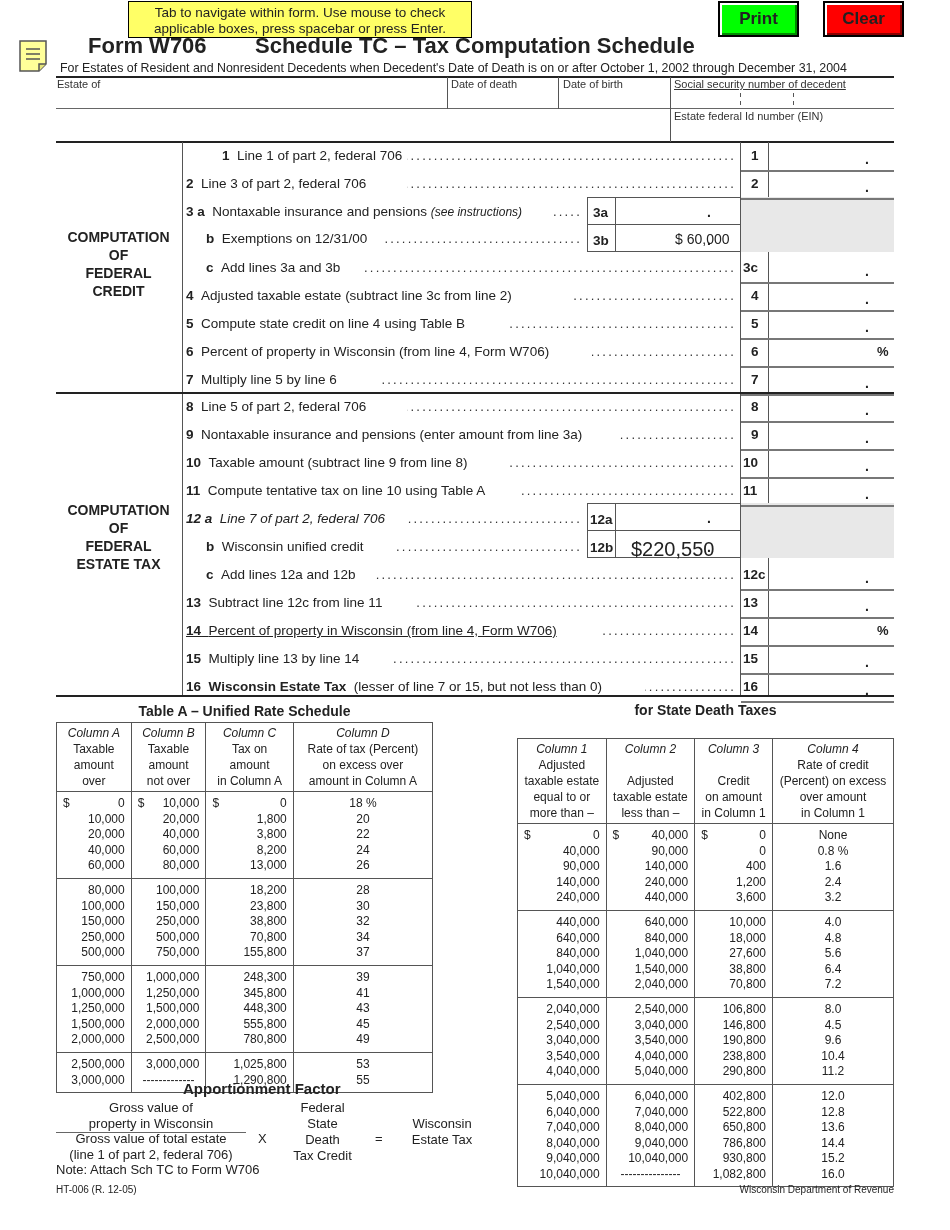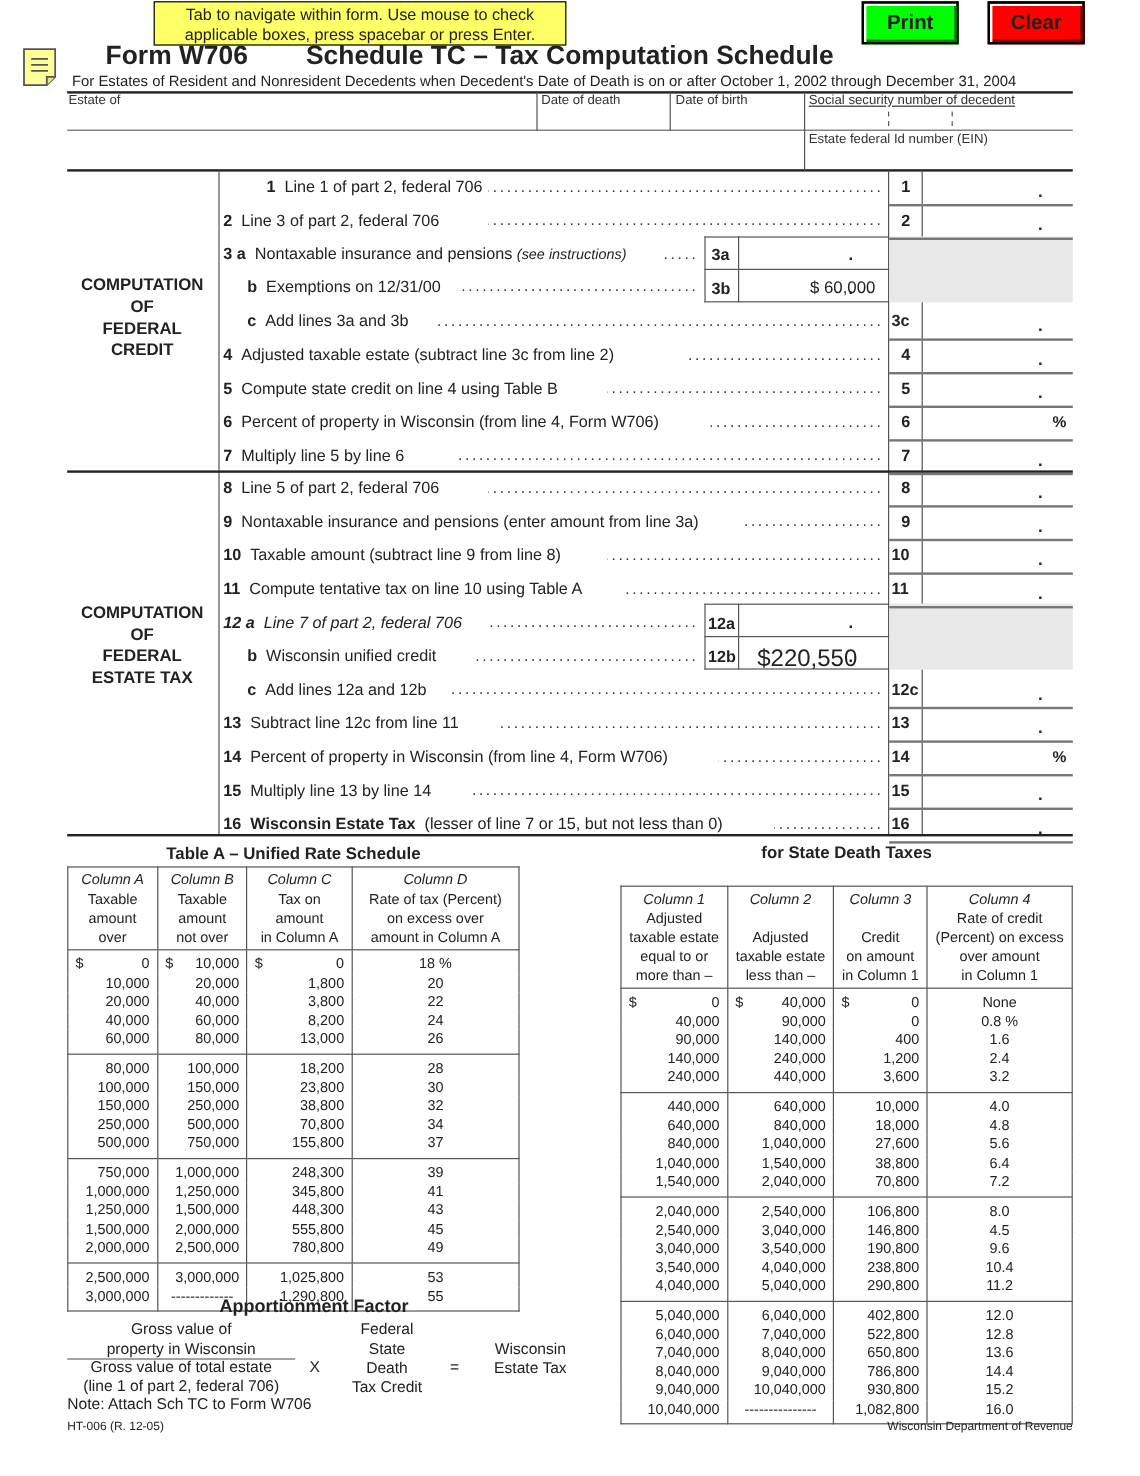--- a/index.html
+++ b/index.html
@@ -177,21 +177,21 @@
     <div class="box-no" style="top: 567px; left: 743px;">12c</div>
     <div class="abs" style="left: 770px; top: 564px; width: 122px; height: 24px;"></div>
     <div class="hr" style="left: 741px; top: 589px; width: 153px; height: 2px; background: rgb(119, 119, 119);"></div>
     <div class="amt-dot" style="left: 865px; top: 570px;">.</div>
     <div class="line-row" style="top: 595px; left: 186px;"><b>13</b>&nbsp;&nbsp;<span>Subtract line 12c from line 11</span></div>
     <div class="dots" style="top: 595px; right: 214px; direction: rtl; width: 322px;">........................................................................................................................</div>
     <div class="box-no" style="top: 595px; left: 743px;">13</div>
     <div class="abs" style="left: 770px; top: 592px; width: 122px; height: 24px;"></div>
     <div class="hr" style="left: 741px; top: 617px; width: 153px; height: 2px; background: rgb(119, 119, 119);"></div>
     <div class="amt-dot" style="left: 865px; top: 598px;">.</div>
-    <div class="line-row" style="top: 623px; left: 186px;"><b>14</b>&nbsp;&nbsp;<span>Percent of property in Wisconsin  (from line 4, Form W706)</span></div>
+    <div class="line-row" style="top: 623px; left: 186px; text-decoration: underline;"><b>14</b>&nbsp;&nbsp;<span>Percent of property in Wisconsin  (from line 4, Form W706)</span></div>
     <div class="dots" style="top: 623px; right: 214px; direction: rtl; width: 137.2px;">........................................................................................................................</div>
     <div class="box-no" style="top: 623px; left: 743px;">14</div>
     <div class="abs" style="left: 770px; top: 620px; width: 122px; height: 24px;"></div>
     <div class="hr" style="left: 741px; top: 645px; width: 153px; height: 2px; background: rgb(119, 119, 119);"></div>
     <div class="amt-dot" style="left: 877px; top: 623px; font-size: 13px;">%</div>
     <div class="line-row" style="top: 651px; left: 186px;"><b>15</b>&nbsp;&nbsp;<span>Multiply line 13 by line 14</span></div>
     <div class="dots" style="top: 651px; right: 214px; direction: rtl; width: 341.8px;">........................................................................................................................</div>
     <div class="box-no" style="top: 651px; left: 743px;">15</div>
     <div class="abs" style="left: 770px; top: 648px; width: 122px; height: 24px;"></div>
     <div class="hr" style="left: 741px; top: 673px; width: 153px; height: 2px; background: rgb(119, 119, 119);"></div>

